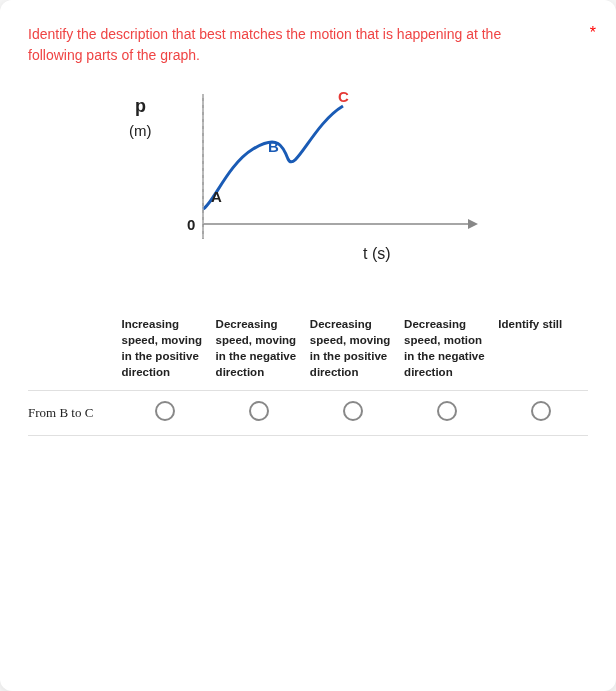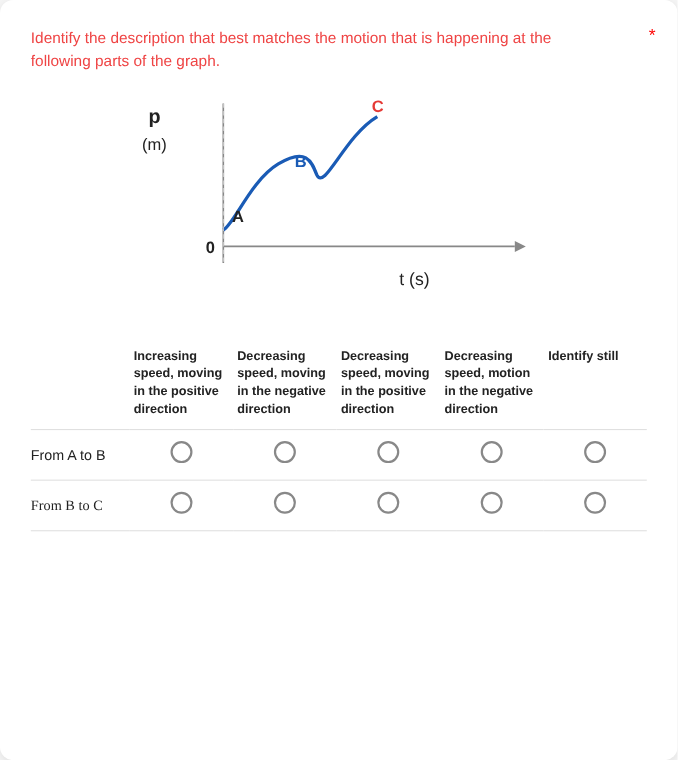--- a/index.html
+++ b/index.html
@@ -139,28 +139,20 @@
           <th class="col-header"></th>
           <th class="col-header">Increasing speed, moving in the positive direction</th>
           <th class="col-header">Decreasing speed, moving in the negative direction</th>
           <th class="col-header">Decreasing speed, moving in the positive direction</th>
           <th class="col-header">Decreasing speed, motion in the negative direction</th>
           <th class="col-header">Identify still</th>
         </tr>
       </thead>
       <tbody>
         <tr>
-          <td class="row-label">From A to B</td>
-          <td class="radio-cell"><span class="radio-btn"></span></td>
-          <td class="radio-cell"><span class="radio-btn"></span></td>
-          <td class="radio-cell"><span class="radio-btn"></span></td>
-          <td class="radio-cell"><span class="radio-btn"></span></td>
-          <td class="radio-cell"><span class="radio-btn"></span></td>
-        </tr>
-        <tr>
           <td class="row-label">From B to C</td>
           <td class="radio-cell"><span class="radio-btn"></span></td>
           <td class="radio-cell"><span class="radio-btn"></span></td>
           <td class="radio-cell"><span class="radio-btn"></span></td>
           <td class="radio-cell"><span class="radio-btn"></span></td>
           <td class="radio-cell"><span class="radio-btn"></span></td>
         </tr>
       </tbody>
     </table>
   </div>

